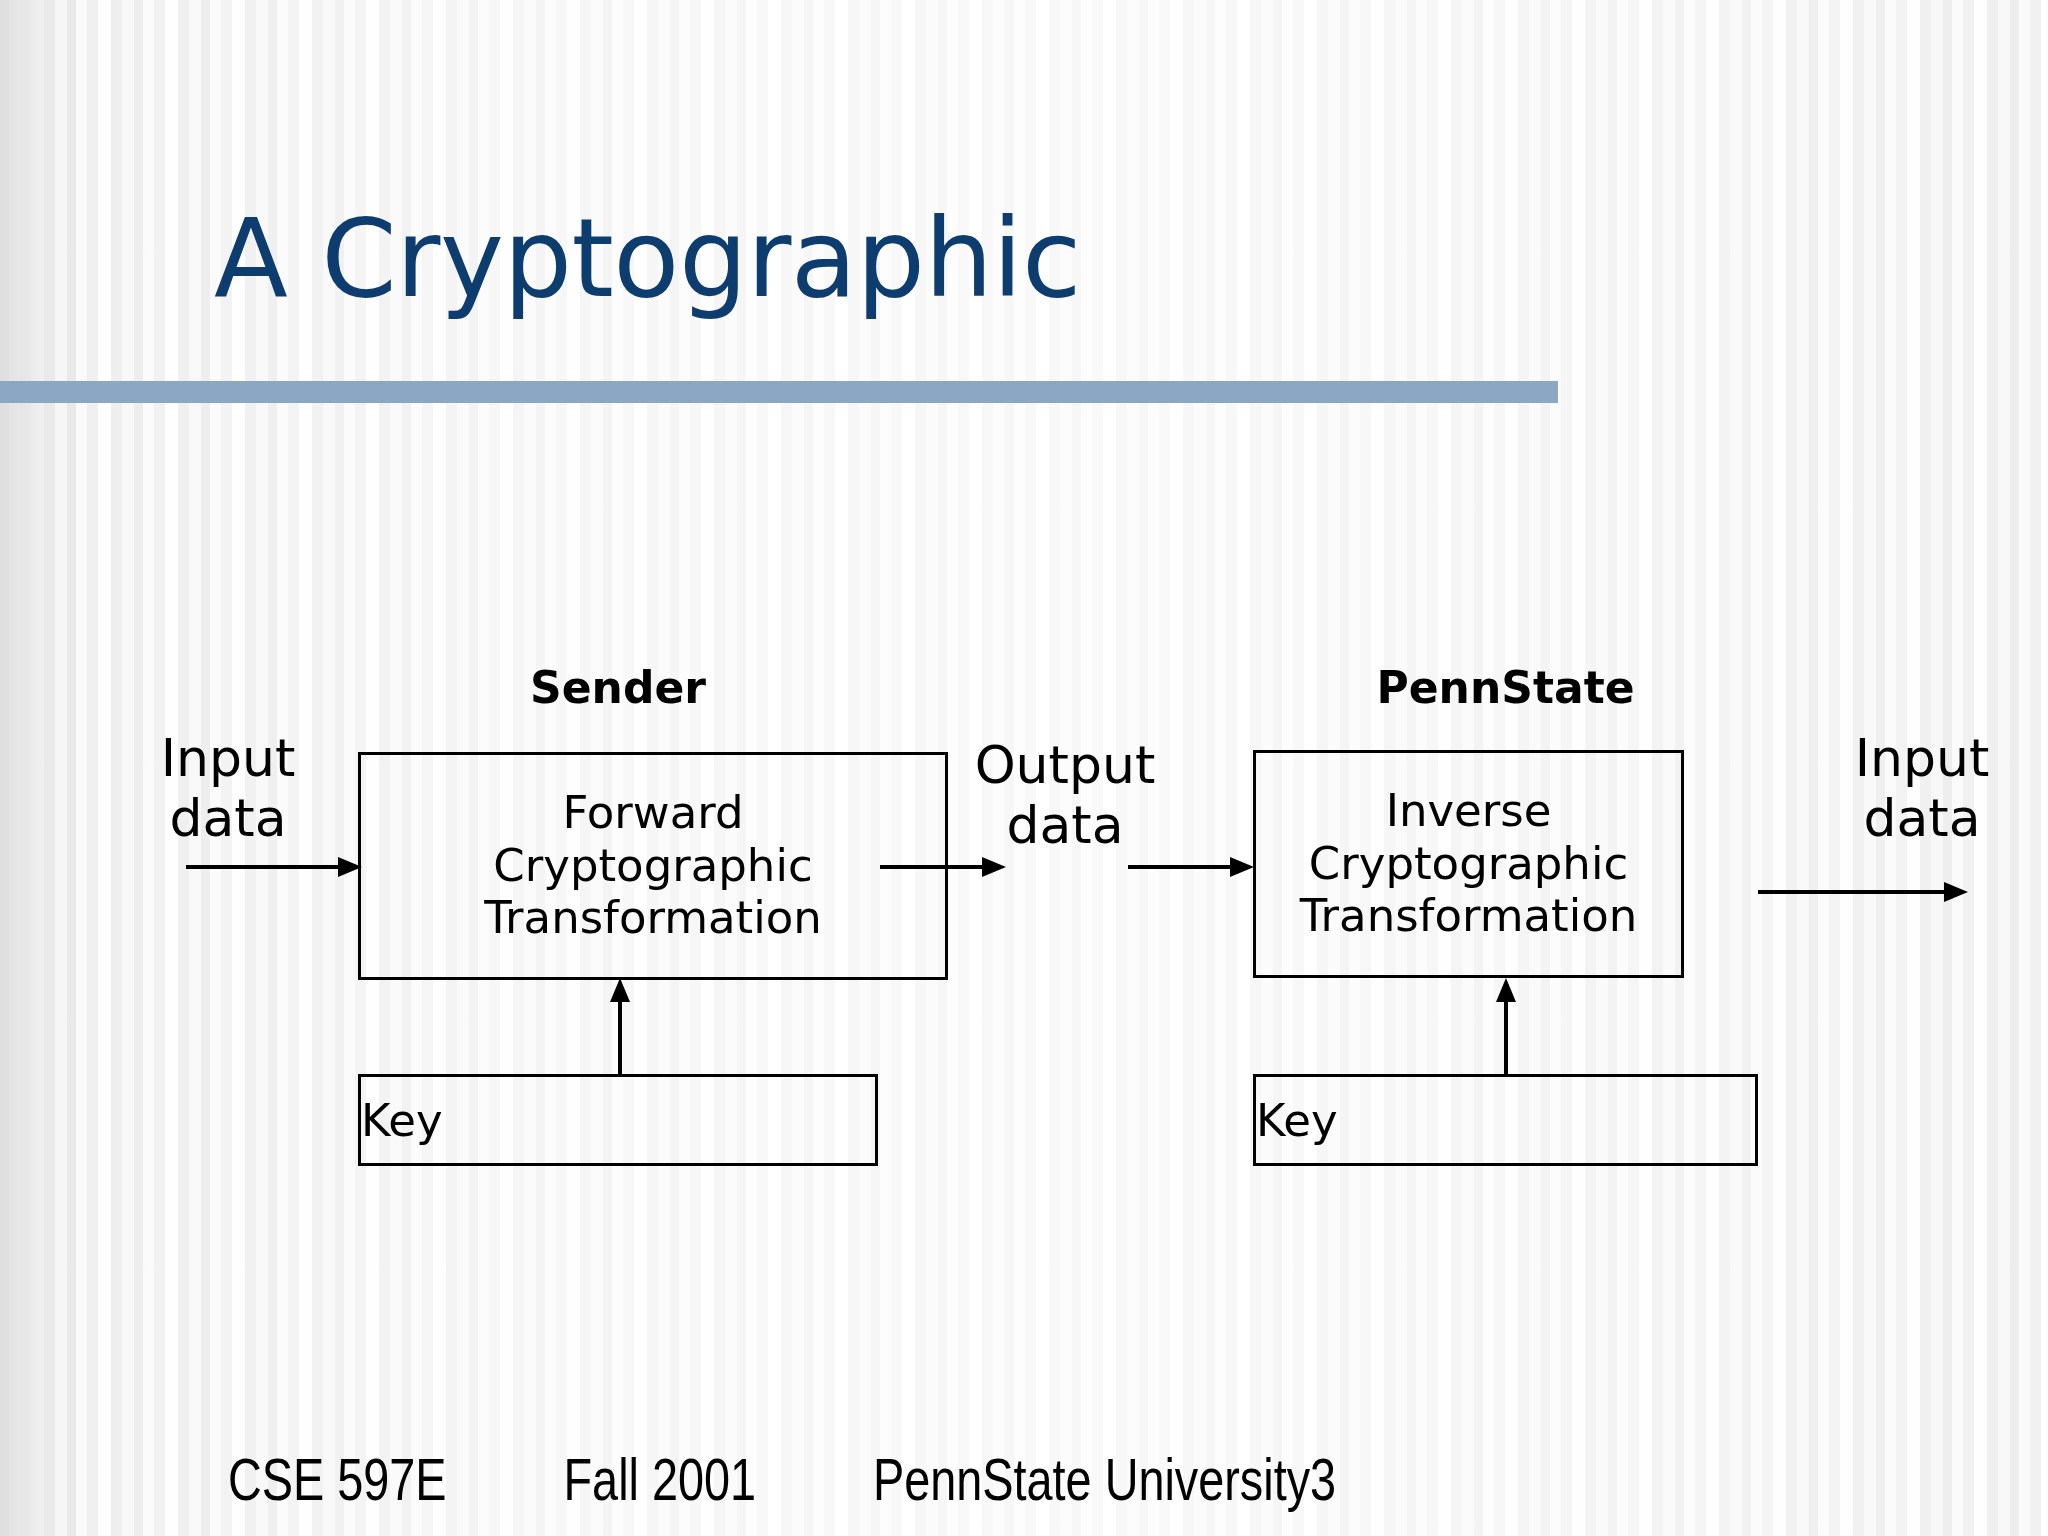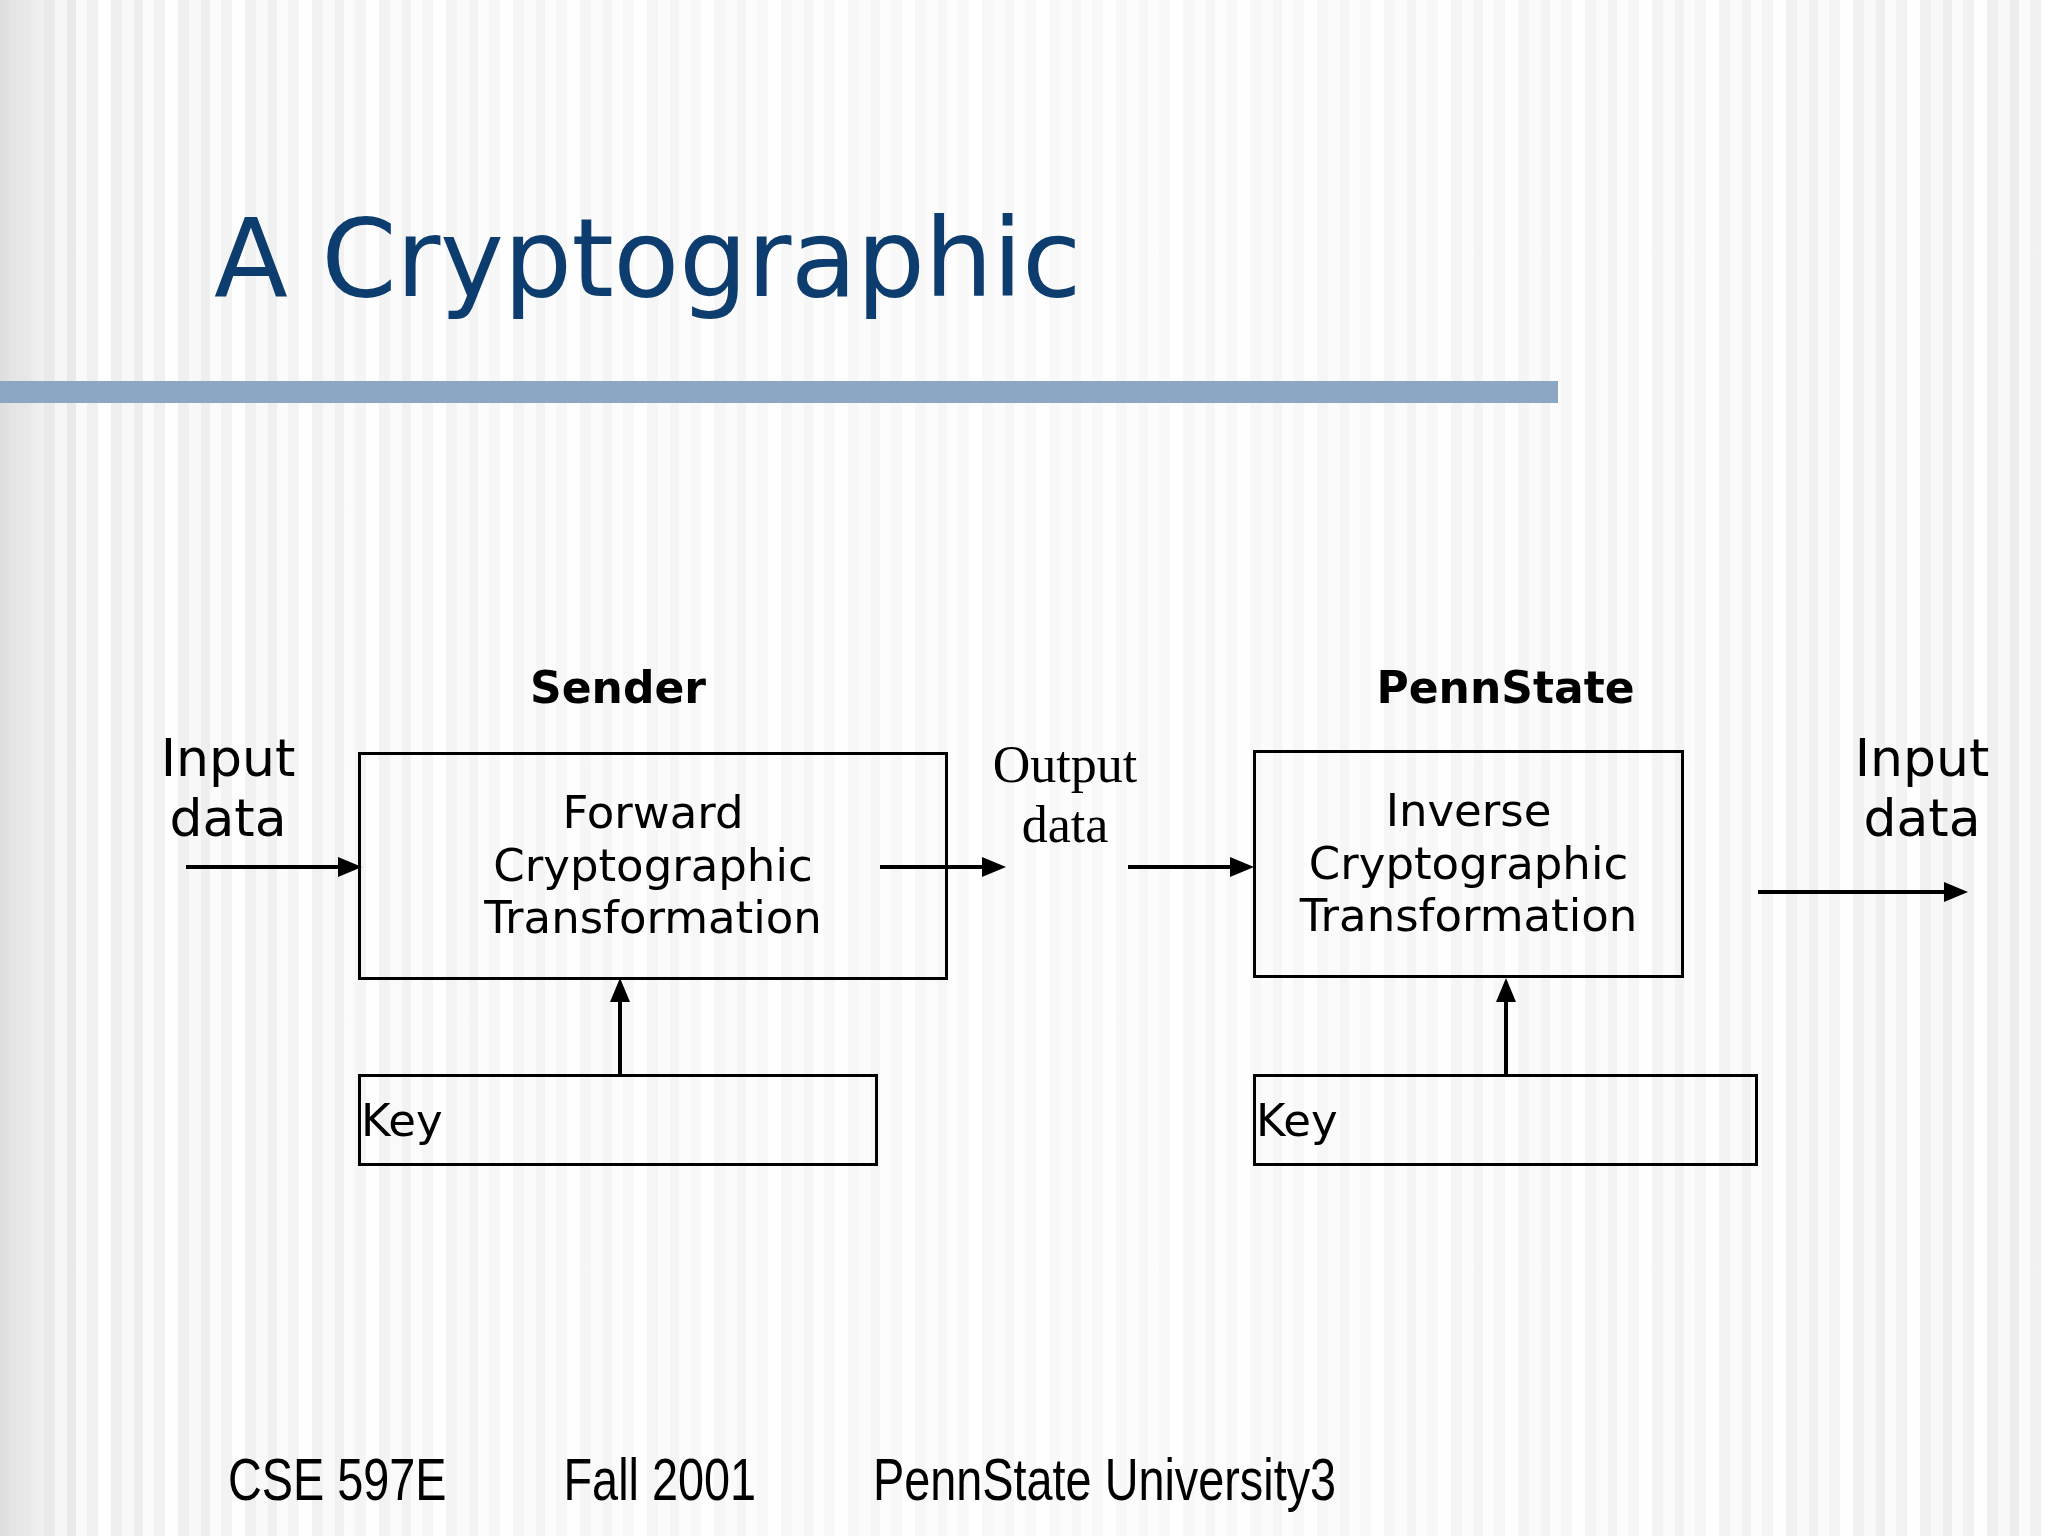--- a/index.html
+++ b/index.html
@@ -137,21 +137,21 @@
       <div class="proc-text">Forward
 Cryptographic
 Transformation</div>
     </div>
 
     <svg class="arrow-svg" style="left:880px; top:855px;" width="126" height="24">
       <line x1="0" y1="12" x2="102" y2="12" stroke="#000" stroke-width="4"></line>
       <polygon points="102,2 126,12 102,22" fill="#000"></polygon>
     </svg>
 
-    <div class="edge-label" style="left:955px; top:735px; width:220px;font-family:Liberation Serif, serif;"><span style="white-space:pre-line">Output
+    <div class="edge-label" style="left:955px; top:735px; width:220px;"><span style="white-space:pre-line">Output
 data</span></div>
 
     <svg class="arrow-svg" style="left:1128px; top:855px;" width="126" height="24">
       <line x1="0" y1="12" x2="102" y2="12" stroke="#000" stroke-width="4"></line>
       <polygon points="102,2 126,12 102,22" fill="#000"></polygon>
     </svg>
 
     <div class="proc-box" style="left:1253px; top:750px; width:431px; height:228px;align-items:center;">
       <div class="proc-text">Inverse
 Cryptographic

